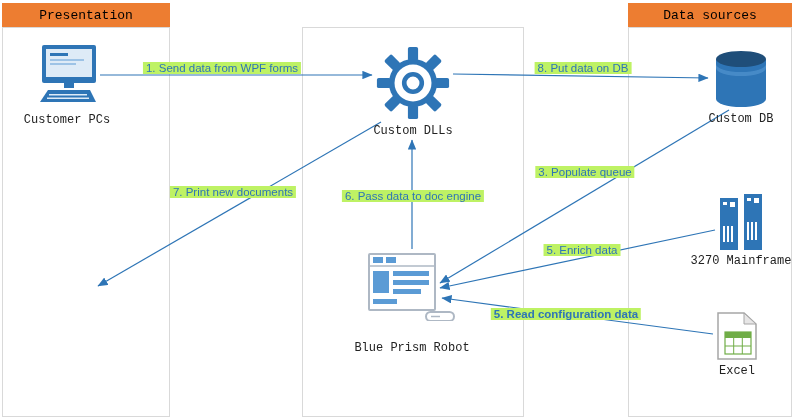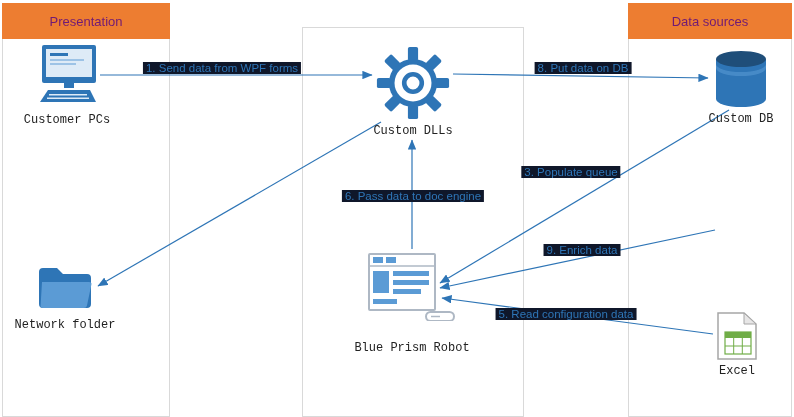--- a/index.html
+++ b/index.html
@@ -1,32 +1,32 @@
 <!DOCTYPE html>
 <html><head>
 <meta charset="utf-8">
 <style>
   * { margin:0; padding:0; box-sizing:border-box; }
   html,body { background:#ffffff; font-family:"Liberation Sans", sans-serif; }
   .canvas { position:relative; width:794px; height:417px; background:#ffffff; overflow:hidden; }
 
   .lane-body { position:absolute; top:27px; height:390px; border:1px solid #D9D9D9; background:#ffffff; z-index:0; }
-  .lane-header { position:absolute; top:3px; height:36px; color:#701a75; font-size:13px;
-                 display:flex; align-items:center; justify-content:center; z-index:1; }
+  .lane-header { position:absolute; top:3px; height:24px; color:#000000; font-size:13px;
+                 display:flex; align-items:center; justify-content:center; z-index:1;font-family:Liberation Mono, monospace; }
   .hdr-orange { background:#ED7D31; }
   .hdr-green  { background:#70AD47; }
 
   .arrows { position:absolute; left:0; top:0; z-index:2; pointer-events:none; }
   .arrows line { stroke:#2E75B6; stroke-width:1.2; }
 
   .node { position:absolute; display:flex; flex-direction:column; align-items:center; z-index:4; }
   .node-label { font-size:12px; color:#222222; margin-top:4px; white-space:nowrap;font-family:Liberation Mono, monospace; }
 
   .arrow-label { position:absolute; transform:translateX(-50%); font-size:11.5px; color:#2E75B6;
-                 background:#0f172a; padding:0 3px; white-space:nowrap; z-index:3; }
+                 background:#bef264; padding:0 3px; white-space:nowrap; z-index:3; }
 </style>
 </head>
 <body>
 
 <div class="canvas">
 
   <div class="lane-body" style="left:2px;   width:168px;"></div>
   <div class="lane-body" style="left:302px; width:222px;"></div>
   <div class="lane-body" style="left:628px; width:164px;"></div>
 
@@ -43,24 +43,25 @@
     <line x1="453" y1="74" x2="708" y2="78" marker-end="url(#ah)"></line>
     <line x1="729" y1="110" x2="440" y2="283" marker-end="url(#ah)"></line>
     <line x1="715" y1="230" x2="440" y2="288" marker-end="url(#ah)"></line>
     <line x1="713" y1="334" x2="442" y2="298" marker-end="url(#ah)"></line>
     <line x1="412" y1="249" x2="412" y2="140" marker-end="url(#ah)"></line>
     <line x1="381" y1="122" x2="98" y2="286" marker-end="url(#ah)"></line>
   </svg>
 
   <div class="arrow-label" style="left:222px; top:62px;">1. Send data from WPF forms</div>
   <div class="arrow-label" style="left:583px; top:62px;">8. Put data on DB</div>
-  <div class="arrow-label" style="left:571px; top:166px;">3. Populate queue</div>
-  <div class="arrow-label" style="left:582px; top:244px;">9. Enrich data</div>
-  <div class="arrow-label" style="left:566px; top:308px;">5. Read configuration data</div>
+  <div class="arrow-label" style="left:585px; top:166px;">3. Populate queue</div>
+  <div class="arrow-label" style="left:582px; top:244px;">5. Enrich data</div>
+  <div class="arrow-label" style="left:566px; top:308px;font-weight:bold;">5. Read configuration data</div>
   <div class="arrow-label" style="left:413px; top:190px;">6. Pass data to doc engine</div>
+  <div class="arrow-label" style="left:233px; top:186px;">7. Print new documents</div>
 
   <div class="node" style="left:14px; top:45px; width:106px;">
     <svg width="62" height="64" viewBox="0 0 62 64">
       <rect x="6" y="0" width="54" height="38" rx="2" fill="#2E75B6"></rect>
       <rect x="10" y="4" width="46" height="28" fill="#DEEBF7"></rect>
       <rect x="14" y="8" width="18" height="3" fill="#2E75B6"></rect>
       <rect x="14" y="14" width="34" height="2" fill="#9DC3E6"></rect>
       <rect x="14" y="18" width="26" height="2" fill="#9DC3E6"></rect>
       <rect x="28" y="38" width="10" height="5" fill="#2E75B6"></rect>
       <path d="M12 45 H54 L60 57 H4 Z" fill="#2E75B6"></path>
@@ -91,20 +92,37 @@
 
   <div class="node" style="left:691px; top:50px; width:100px;">
     <svg width="56" height="58" viewBox="0 0 56 58">
       <path d="M3 9 L3 49 A25 8 0 0 0 53 49 L53 9 Z" fill="#2E75B6"></path>
       <ellipse cx="28" cy="9" rx="25" ry="8" fill="#1F4E79"></ellipse>
       <path d="M3 14 A25 8 0 0 0 53 14 L53 18 A25 8 0 0 1 3 18 Z" fill="#5B9BD5" opacity="0.55"></path>
     </svg>
     <div class="node-label">Custom DB</div>
   </div>
 
+  <div class="node" style="left:691px; top:192px; width:100px;">
+    <svg width="44" height="58" viewBox="0 0 44 58">
+      <rect x="1" y="6" width="18" height="52" fill="#2E75B6"></rect>
+      <rect x="25" y="2" width="18" height="56" fill="#2E75B6"></rect>
+      <rect x="4" y="10" width="4" height="3" fill="#FFFFFF"></rect>
+      <rect x="11" y="10" width="5" height="5" fill="#FFFFFF"></rect>
+      <rect x="4" y="34" width="2" height="16" fill="#FFFFFF"></rect>
+      <rect x="8" y="34" width="2" height="16" fill="#FFFFFF"></rect>
+      <rect x="12" y="34" width="2" height="16" fill="#FFFFFF"></rect>
+      <rect x="28" y="6" width="4" height="3" fill="#FFFFFF"></rect>
+      <rect x="35" y="6" width="5" height="5" fill="#FFFFFF"></rect>
+      <rect x="28" y="30" width="2" height="18" fill="#FFFFFF"></rect>
+      <rect x="32" y="30" width="2" height="18" fill="#FFFFFF"></rect>
+      <rect x="36" y="30" width="2" height="18" fill="#FFFFFF"></rect>
+    </svg>
+    <div class="node-label">3270 Mainframe</div>
+  </div>
 
   <div class="node" style="left:687px; top:312px; width:100px;">
     <svg width="40" height="48" viewBox="0 0 40 48">
       <path d="M1 1 H27 L39 12 V47 H1 Z" fill="#FFFFFF" stroke="#A6A6A6" stroke-width="1.5"></path>
       <path d="M27 1 V12 H39 Z" fill="#E7E6E6" stroke="#A6A6A6" stroke-width="1"></path>
       <rect x="8" y="20" width="26" height="6" fill="#70AD47"></rect>
       <rect x="8" y="20" width="26" height="22" fill="none" stroke="#70AD47" stroke-width="1.2"></rect>
       <line x1="8" y1="34" x2="34" y2="34" stroke="#70AD47" stroke-width="1"></line>
       <line x1="16.7" y1="26" x2="16.7" y2="42" stroke="#70AD47" stroke-width="1"></line>
       <line x1="25.3" y1="26" x2="25.3" y2="42" stroke="#70AD47" stroke-width="1"></line>
@@ -122,21 +140,14 @@
       <rect x="25" y="18" width="36" height="5" fill="#5B9BD5"></rect>
       <rect x="25" y="27" width="36" height="5" fill="#5B9BD5"></rect>
       <rect x="25" y="36" width="28" height="5" fill="#5B9BD5"></rect>
       <rect x="5" y="46" width="24" height="5" fill="#5B9BD5"></rect>
       <rect x="58" y="59" width="28" height="9" rx="4.5" fill="#FFFFFF" stroke="#AEB8C4" stroke-width="2"></rect>
       <line x1="63" y1="63.5" x2="72" y2="63.5" stroke="#AEB8C4" stroke-width="1.5"></line>
     </svg>
     <div class="node-label" style="margin-top:20px;">Blue Prism Robot</div>
   </div>
 
-  <div class="node" style="left:10px; top:262px; width:110px;">
-    <svg width="58" height="50" viewBox="0 0 58 50">
-      <path d="M3 10 Q3 6 7 6 H21 L27 12 H51 Q55 12 55 16 V42 Q55 46 51 46 H7 Q3 46 3 42 Z" fill="#2E75B6"></path>
-      <path d="M6 20 H53 Q56 20 55.4 22.5 L51 43.5 Q50.5 46 48 46 H7 Q4 46 4.6 43.5 Z" fill="#5B9BD5"></path>
-    </svg>
-    <div class="node-label" style="margin-top:6px;">Network folder</div>
-  </div>
 
 </div>
 
 </body></html>

